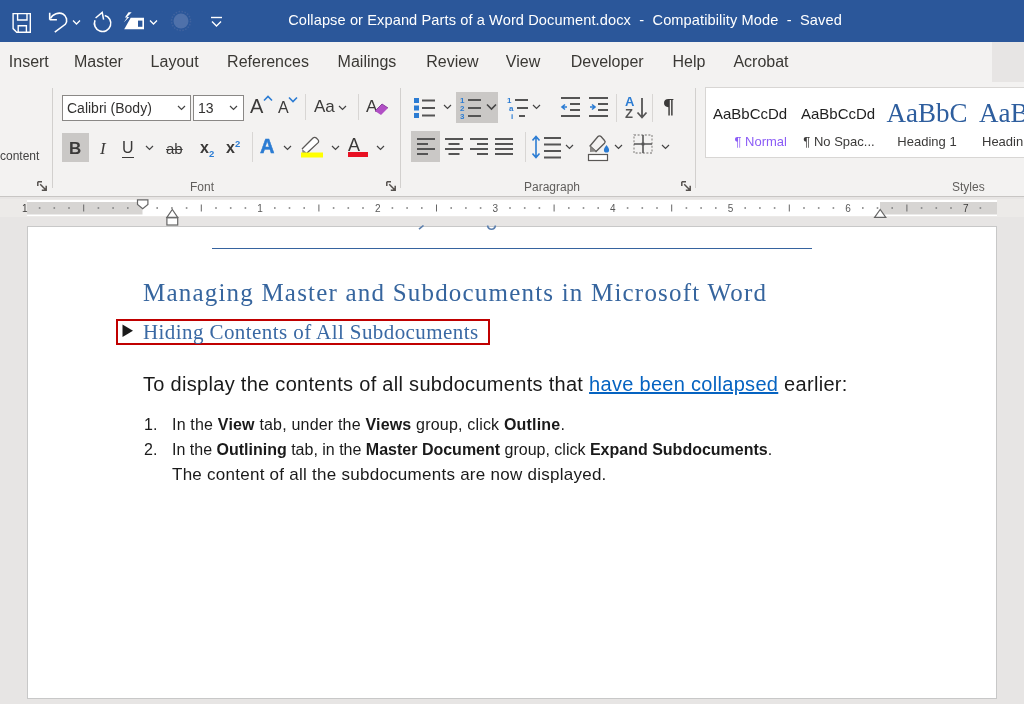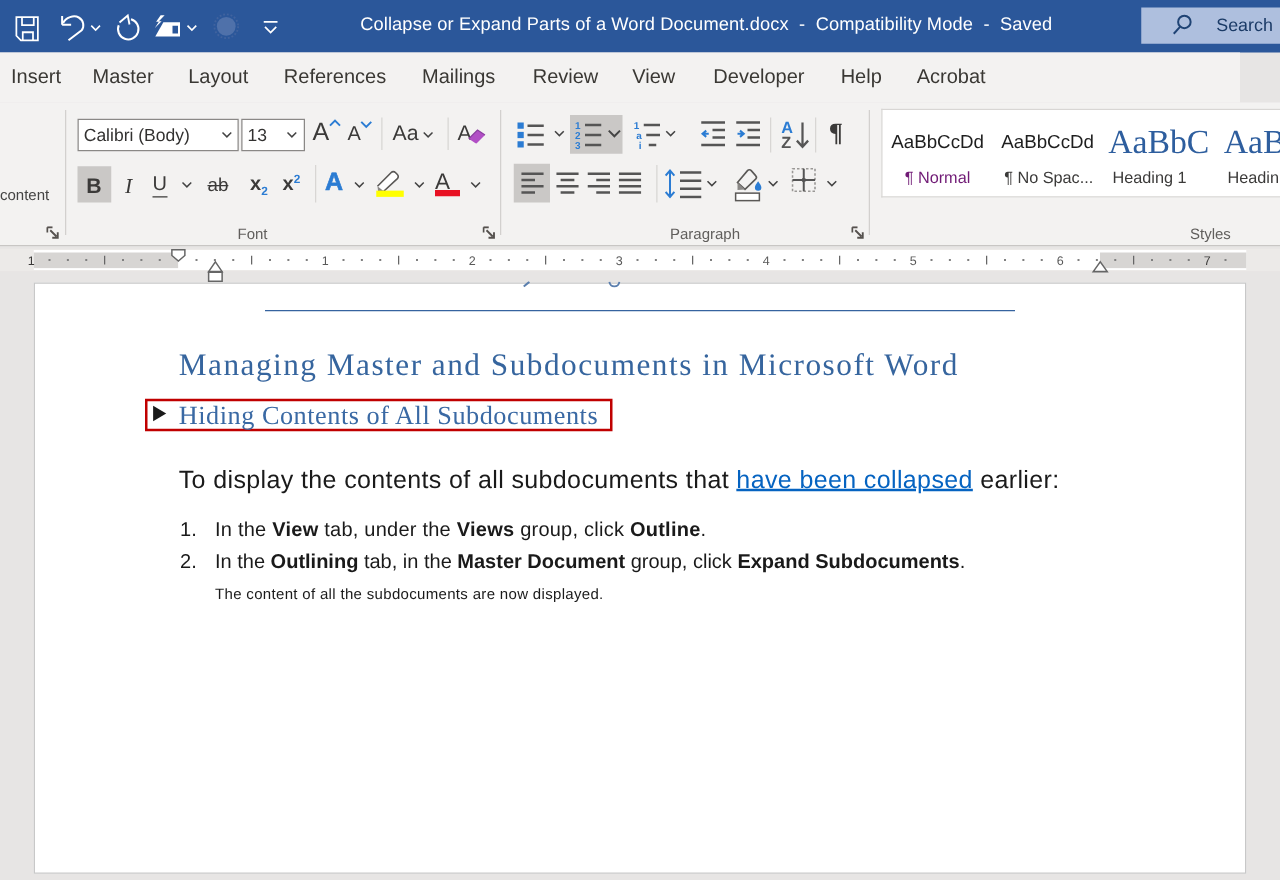--- a/index.html
+++ b/index.html
@@ -52,27 +52,20 @@
       <path d="M124.2,29.2 L130.7,17.8 L144,17.8 L144,29.2 z" fill="#fff"></path>
       <rect x="138" y="20.6" width="4.4" height="6.2" fill="#2b579a"></rect>
       <path d="M150,20.5 l3.5,3.5 3.5,-3.5" fill="none" stroke="#fff" stroke-width="1.3"></path>
 
       <circle cx="181" cy="21" r="7.5" fill="#4f71aa"></circle>
       <circle cx="181" cy="21" r="9.5" fill="none" stroke="#40639f" stroke-width="1.5" stroke-dasharray="1.5,1.5"></circle>
 
       <path d="M211,17.5 h11" stroke="#fff" stroke-width="1.4"></path>
       <path d="M212,21.5 l4.5,4.5 4.5,-4.5" fill="none" stroke="#fff" stroke-width="1.4"></path>
     </svg>
-    <div id="searchbox">
-      <svg class="abs" style="left:22px;top:4px" width="22" height="22" viewBox="0 0 22 22">
-        <circle cx="12.5" cy="7.5" r="5" fill="none" stroke="#1f4374" stroke-width="1.6"></circle>
-        <path d="M9,11.5 L4,17" stroke="#1f4374" stroke-width="1.6"></path>
-      </svg>
-      <div id="searchtxt">Search</div>
-    </div>
   </div>
 
   <div id="tabs">
     <div class="tab" style="left:8.8px">Insert</div>
     <div class="tab" style="left:74px">Master</div>
     <div class="tab" style="left:150.6px">Layout</div>
     <div class="tab" style="left:227.1px">References</div>
     <div class="tab" style="left:337.6px">Mailings</div>
     <div class="tab" style="left:426.2px">Review</div>
     <div class="tab" style="left:505.8px">View</div>
@@ -289,29 +282,29 @@
         </g>
       <path d="M10,1 v18 M1,10 h18" stroke="#555" stroke-width="1.6"></path>
       <rect x="8.6" y="8.6" width="2.8" height="2.8" fill="#555"></rect>
     </svg>
     <svg class="chev" style="left:661px;top:62px" width="9" height="6" viewBox="0 0 9 6">
         <path d="M1,1 l3.5,3.5 L8,1" stroke="#444" stroke-width="1.2" fill="none"></path>
       </svg>
     <svg class="abs" style="left:681px;top:98.5px" width="11" height="11" viewBox="0 0 11 11">
         <path d="M0.8,0.8 h4.2 M0.8,0.8 v4.2 M3.2,3.2 L8.2,8.2 M9.2,4.8 v4.4 h-4.4" stroke="#55514e" stroke-width="1.5" fill="none"></path>
       </svg>
-    <div class="grplabel" style="left:536px;top:98.5px">Paragraph</div>
+    <div class="grplabel" style="left:524px;top:98.5px">Paragraph</div>
 
     <div class="abs" style="left:705px;top:5px;width:320px;height:69px;background:#fff;border:1px solid #d8d6d4;border-right:none"></div>
     <div class="abs" style="left:713px;top:24px;width:74px;text-align:center;font-size:15px;line-height:15px;color:#1f1f1f">AaBbCcDd</div>
-    <div class="abs" style="left:713px;top:53px;width:74px;text-align:center;font-size:13px;line-height:13px;color:#701a75">¶ Normal</div>
+    <div class="abs" style="left:713px;top:53px;width:74px;text-align:right;font-size:13px;line-height:13px;color:#8b5cf6">¶ Normal</div>
     <div class="abs" style="left:801px;top:24px;width:74px;text-align:center;font-size:15px;line-height:15px;color:#1f1f1f">AaBbCcDd</div>
     <div class="abs" style="left:799px;top:53px;width:80px;text-align:center;font-size:13px;line-height:13px;color:#3b3a39">¶ No Spac...</div>
     <div class="abs" style="left:886px;top:18.4px;width:82px;text-align:center;font-size:27px;line-height:27px;color:#2e5e9e;font-family:'Liberation Serif',serif">AaBbC</div>
-    <div class="abs" style="left:890px;top:53px;width:74px;font-size:13px;line-height:13px;color:#3b3a39">Heading 1</div>
+    <div class="abs" style="left:890px;top:53px;width:74px;text-align:center;font-size:13px;line-height:13px;color:#3b3a39">Heading 1</div>
     <div class="abs" style="left:979px;top:18.4px;font-size:27px;line-height:27px;color:#2e5e9e;font-family:'Liberation Serif',serif">AaBbC</div>
     <div class="abs" style="left:982px;top:53px;font-size:13px;line-height:13px;color:#3b3a39">Headin</div>
     <div class="grplabel" style="left:952px;top:98.5px">Styles</div>
   </div>
 
   <div id="ruler"></div>
   <svg class="abs" style="left:0;top:199px;z-index:5" width="1024" height="28" viewBox="0 0 1024 28">
       <rect x="27" y="1" width="970" height="16" fill="#ffffff"></rect>
       <rect x="27" y="3" width="115.5" height="12.5" fill="#d7d5d3"></rect>
       <rect x="880" y="3" width="117" height="12.5" fill="#d7d5d3"></rect>
@@ -399,14 +392,14 @@
   <div class="abs" style="left:116px;top:319px;width:374px;height:26px;border:2px solid #c00000;box-sizing:border-box"></div>
   <svg class="abs" style="left:122px;top:324px" width="12" height="14" viewBox="0 0 12 14">
       <path d="M0.5,0.5 L11,6.7 L0.5,13 z" fill="#1a1a1a"></path>
     </svg>
   <div class="abs" style="left:143px;top:322px;font-size:21px;line-height:21px;letter-spacing:0.42px;color:#3a69a4;font-family:'Liberation Serif',serif">Hiding Contents of All Subdocuments</div>
   <div class="abs" style="left:143px;top:375.9px;font-size:20px;line-height:16px;letter-spacing:0.3px;color:#1a1a1a">To display the contents of all subdocuments that <span style="color:#0563c1;text-decoration:underline">have been collapsed</span> earlier:</div>
   <div class="abs" style="left:144px;top:417px;font-size:16px;line-height:16px;letter-spacing:0.2px;color:#1a1a1a">1.</div>
   <div class="abs" style="left:172px;top:417px;font-size:16px;line-height:16px;letter-spacing:0.19px;color:#1a1a1a">In the <b>View</b> tab, under the <b>Views</b> group, click <b>Outline</b>.</div>
   <div class="abs" style="left:144px;top:442px;font-size:16px;line-height:16px;letter-spacing:0.2px;color:#1a1a1a">2.</div>
   <div class="abs" style="left:172px;top:442px;font-size:16px;line-height:16px;letter-spacing:0px;color:#1a1a1a">In the <b>Outlining</b> tab, in the <b>Master Document</b> group, click <b>Expand Subdocuments</b>.</div>
-  <div class="abs" style="left:172px;top:467px;font-size:12px;line-height:16px;letter-spacing:0.26px;color:#1a1a1a">The content of all the subdocuments are now displayed.</div>
+  <div class="abs" style="left:172px;top:467px;font-size:17px;line-height:16px;letter-spacing:0.26px;color:#1a1a1a">The content of all the subdocuments are now displayed.</div>
 </div>
 
 </body></html>

